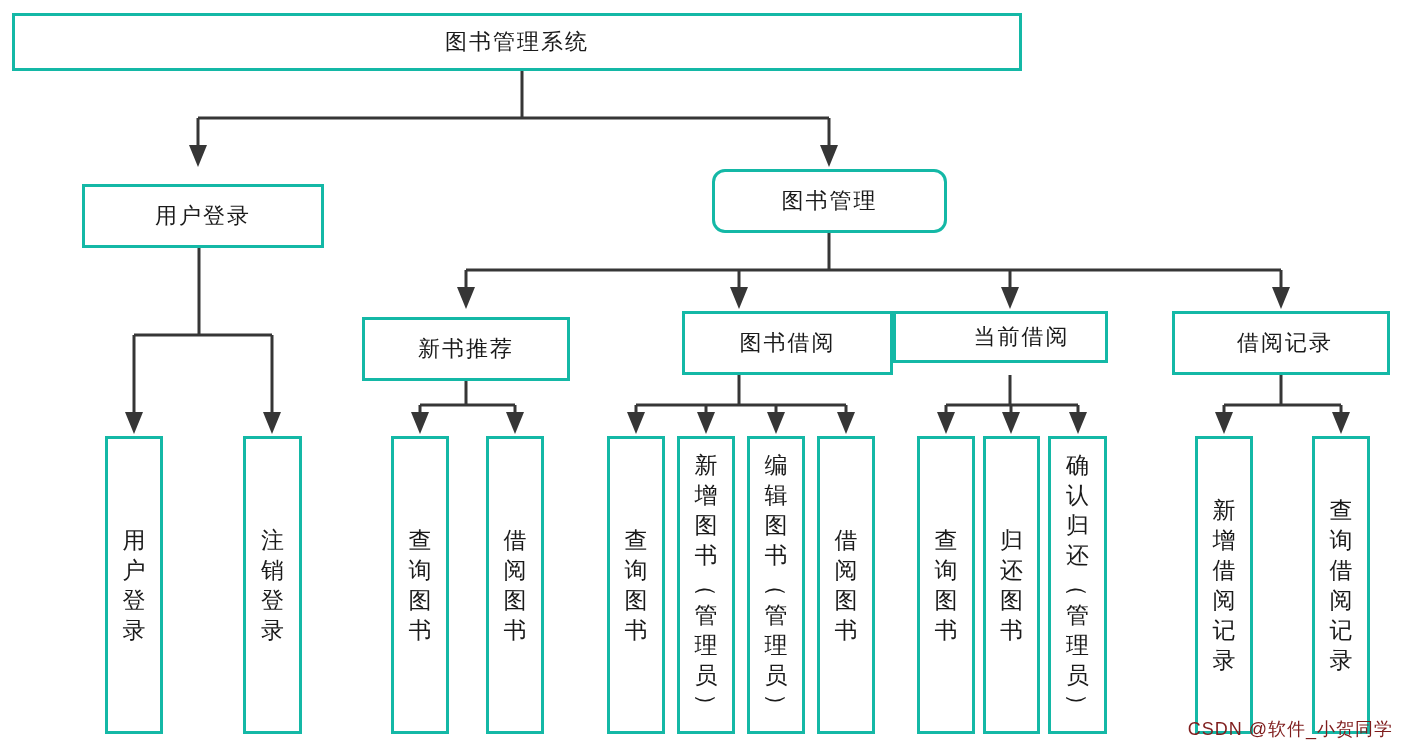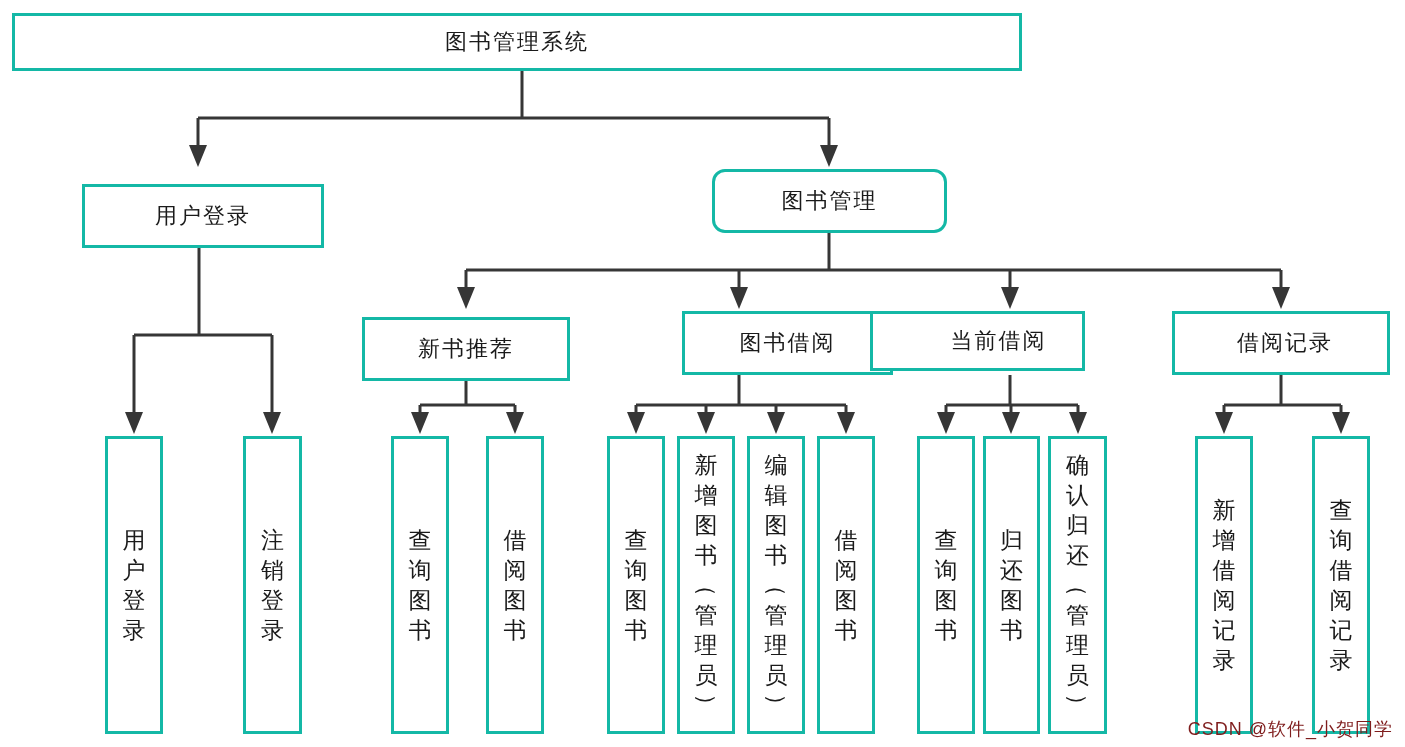--- a/index.html
+++ b/index.html
@@ -133,21 +133,21 @@
   <div class="node" style="left:712px;top:169px;width:235px;height:64px;border-radius:13px;">
     <span class="hlabel">图书管理</span>
   </div>
 
   <div class="node" style="left:362px;top:311px;width:208px;height:64px;margin-top:6px;">
     <span class="hlabel">新书推荐</span>
   </div>
   <div class="node" style="left:634px;top:311px;width:211px;height:64px;margin-left:48px;">
     <span class="hlabel">图书借阅</span>
   </div>
-  <div class="node" style="left:870px;top:311px;width:215px;height:60px;padding-left:42px;">
+  <div class="node" style="left:893px;top:311px;width:215px;height:52px;padding-left:42px;">
     <span class="hlabel">当前借阅</span>
   </div>
   <div class="node" style="left:1172px;top:311px;width:218px;height:64px;padding-left:8px;">
     <span class="hlabel">借阅记录</span>
   </div>
 
   <div class="node" style="left:105px;top:436px;width:58px;height:298px;">
     <span class="vtext">
         <span class="vchar">用</span>
         <span class="vchar">户</span>

